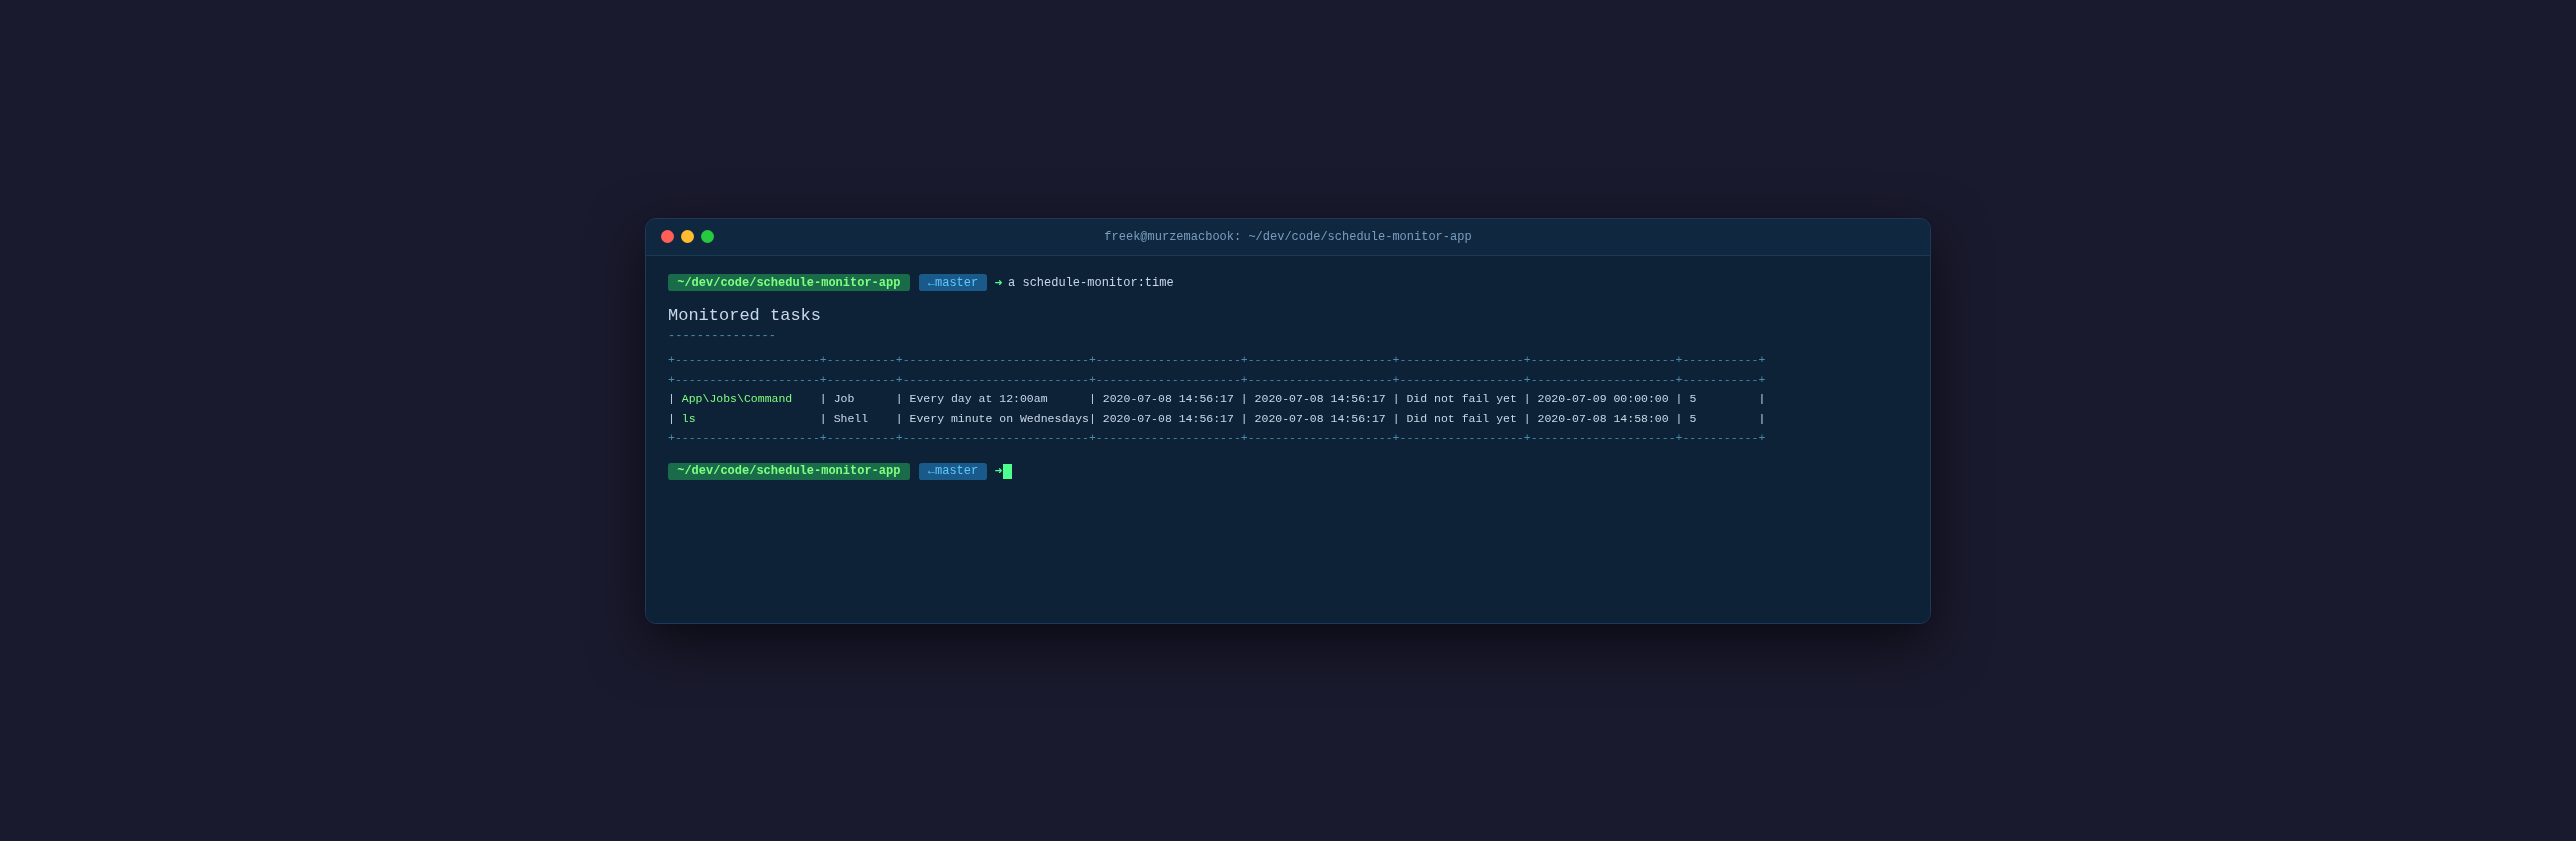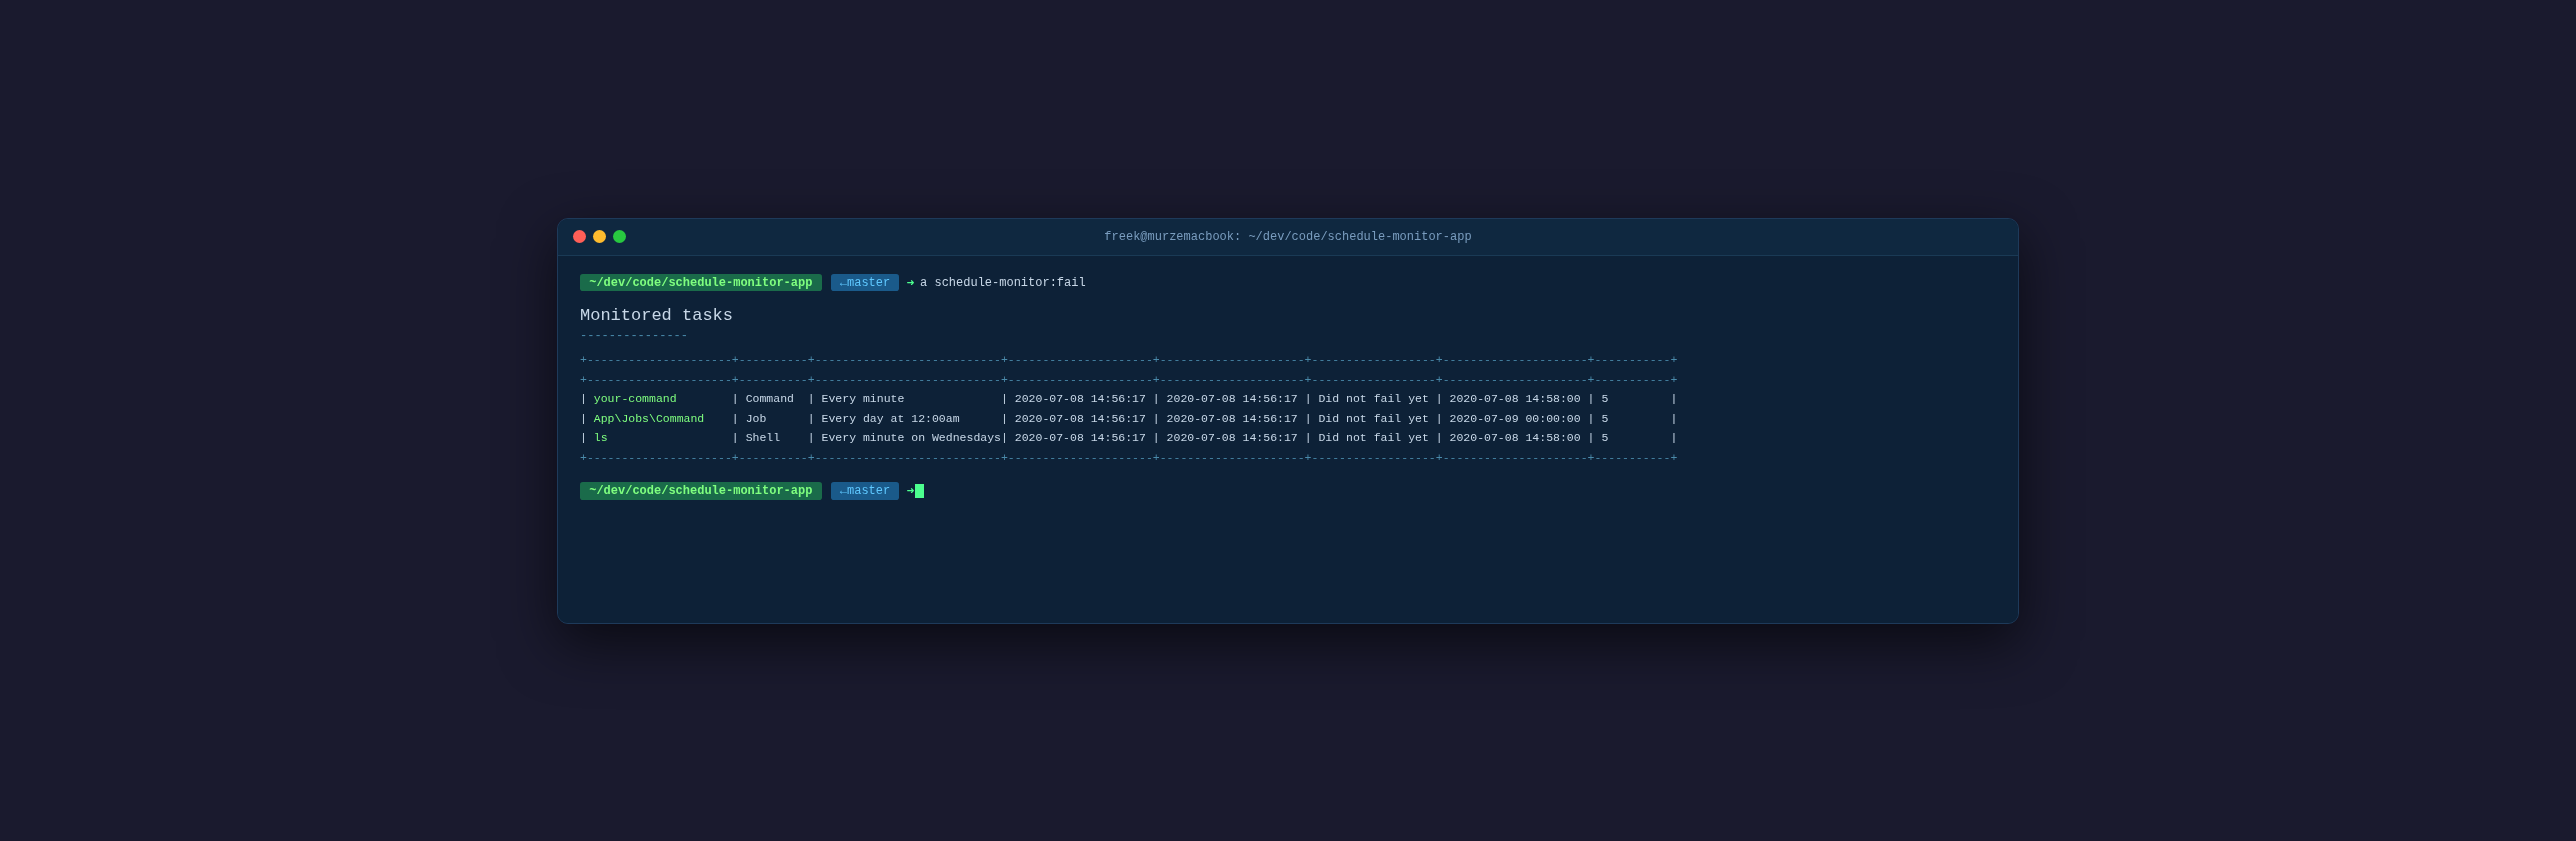--- a/index.html
+++ b/index.html
@@ -11,21 +11,21 @@
     body {
       background: #1a1a2e;
       display: flex;
       align-items: center;
       justify-content: center;
       min-height: 100vh;
       font-family: 'Menlo', 'Monaco', 'Courier New', monospace;
     }
 
     .window {
-      width: 1462px;
+      width: 1286px;
       background: #0d2137;
       border-radius: 11px;
       box-shadow: 0 18.4px 55px rgba(0,0,0,0.6);
       overflow: hidden;
       border: 0.9px solid #1e3a5a;
     }
 
     .titlebar {
       background: #0f2840;
       padding: 11px 14.7px;
@@ -171,30 +171,29 @@
     </div>
     <span class="title-text">freek@murzemacbook: ~/dev/code/schedule-monitor-app</span>
   </div>
 
   <div class="terminal-body">
 
     <div class="prompt-line">
       <span class="path-badge">~/dev/code/schedule-monitor-app</span>
       <span class="branch-badge">←master</span>
       <span class="prompt-arrow">➜</span>
-      <span class="prompt-command">a schedule-monitor:fail</span>
+      <span class="prompt-command">a schedule-monitor:time</span>
     </div>
 
     <div class="section-title">Monitored tasks</div>
     <div class="section-divider">---------------</div>
 
     <div class="table-container">
       <div class="table-line table-border-row">+---------------------+----------+---------------------------+---------------------+---------------------+------------------+---------------------+-----------+</div>
       <div class="table-line table-border-row">+---------------------+----------+---------------------------+---------------------+---------------------+------------------+---------------------+-----------+</div>
-      <div class="table-line table-data-row">| <span style="color:#7fff7f">your-command       </span> | Command  | Every minute              | 2020-07-08 14:56:17 | 2020-07-08 14:56:17 | Did not fail yet | 2020-07-08 14:58:00 | 5         |</div>
       <div class="table-line table-data-row">| <span style="color:#7fff7f">App\Jobs\Command   </span> | Job      | Every day at 12:00am      | 2020-07-08 14:56:17 | 2020-07-08 14:56:17 | Did not fail yet | 2020-07-09 00:00:00 | 5         |</div>
       <div class="table-line table-data-row">| <span style="color:#7fff7f">ls                 </span> | Shell    | Every minute on Wednesdays| 2020-07-08 14:56:17 | 2020-07-08 14:56:17 | Did not fail yet | 2020-07-08 14:58:00 | 5         |</div>
       <div class="table-line table-border-row">+---------------------+----------+---------------------------+---------------------+---------------------+------------------+---------------------+-----------+</div>
     </div>
 
     <div class="prompt-line" style="margin-top: 14.7px;">
       <span class="path-badge">~/dev/code/schedule-monitor-app</span>
       <span class="branch-badge">←master</span>
       <span class="prompt-arrow">➜</span>
       <span class="cursor"></span>

